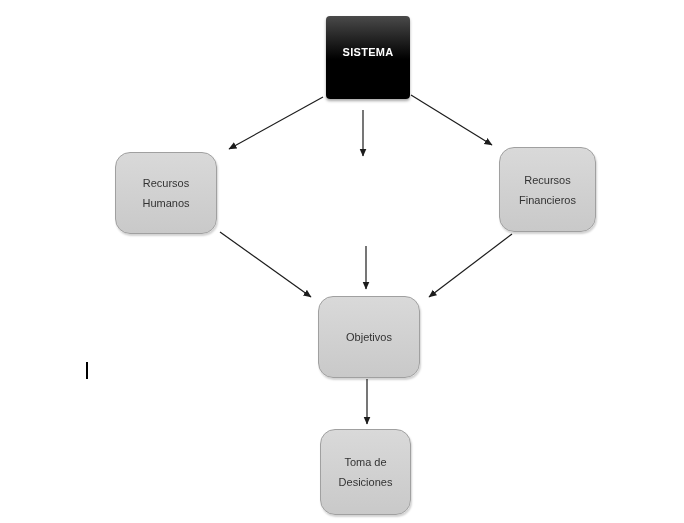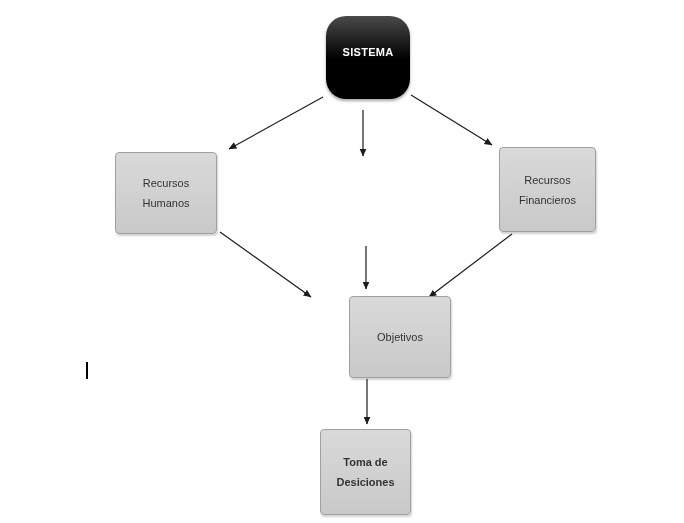--- a/index.html
+++ b/index.html
@@ -28,45 +28,45 @@
   .arrowhead-path {
     fill: var(--arrow-color, #1c1c1c);
   }
   .node {
     position: absolute;
     box-sizing: border-box;
     display: flex;
     align-items: center;
     justify-content: center;
     text-align: center;
-    border-radius: 4px;
+    border-radius: 15px;
     font-size: 11px;
     line-height: 20px;
     white-space: pre-line;
     color: var(--node-text, #333333);
     background: linear-gradient(180deg, var(--node-fill-top, #d9d9d9), var(--node-fill-bottom, #c9c9c9));
     border: 1px solid var(--node-border, #a0a0a0);
     box-shadow: 1px 2px 2px rgba(0,0,0,0.18);
   }
   .node-sistema {
     left: 326px; top: 16px; width: 84px; height: 83px;
-    border-radius: 20px;
+    border-radius: 4px;
     background: linear-gradient(180deg, var(--sistema-fill-top, #4a4a4a), var(--sistema-fill-bottom, #000000) 52%);
     border: none;
     color: var(--sistema-text, #ffffff);
     font-weight: bold;
     letter-spacing: 0.3px;
     padding-bottom: 12px;
     box-shadow: 0 2px 3px rgba(0,0,0,0.35);
   }
   .node-recursos-humanos   { left: 115px; top: 152px; width: 102px; height: 82px; }
   .node-tecnologico        { left: 318px; top: 160px; width: 98px;  height: 83px; }
   .node-recursos-financieros{ left: 499px; top: 147px; width: 97px; height: 85px; }
-  .node-objetivos          { left: 318px; top: 296px; width: 102px; height: 82px; margin-left: 31px; }
-  .node-toma-de-desiciones { left: 320px; top: 429px; width: 91px;  height: 86px; font-weight: bold; }
+  .node-objetivos          { left: 318px; top: 296px; width: 102px; height: 82px; }
+  .node-toma-de-desiciones { left: 320px; top: 429px; width: 91px;  height: 86px; }
   .cursor-bar {
     position: absolute;
     left: 86px; top: 362px;
     width: 2px; height: 17px;
     background: #000000;
   }
 </style>
 </head>
 <body>
 

